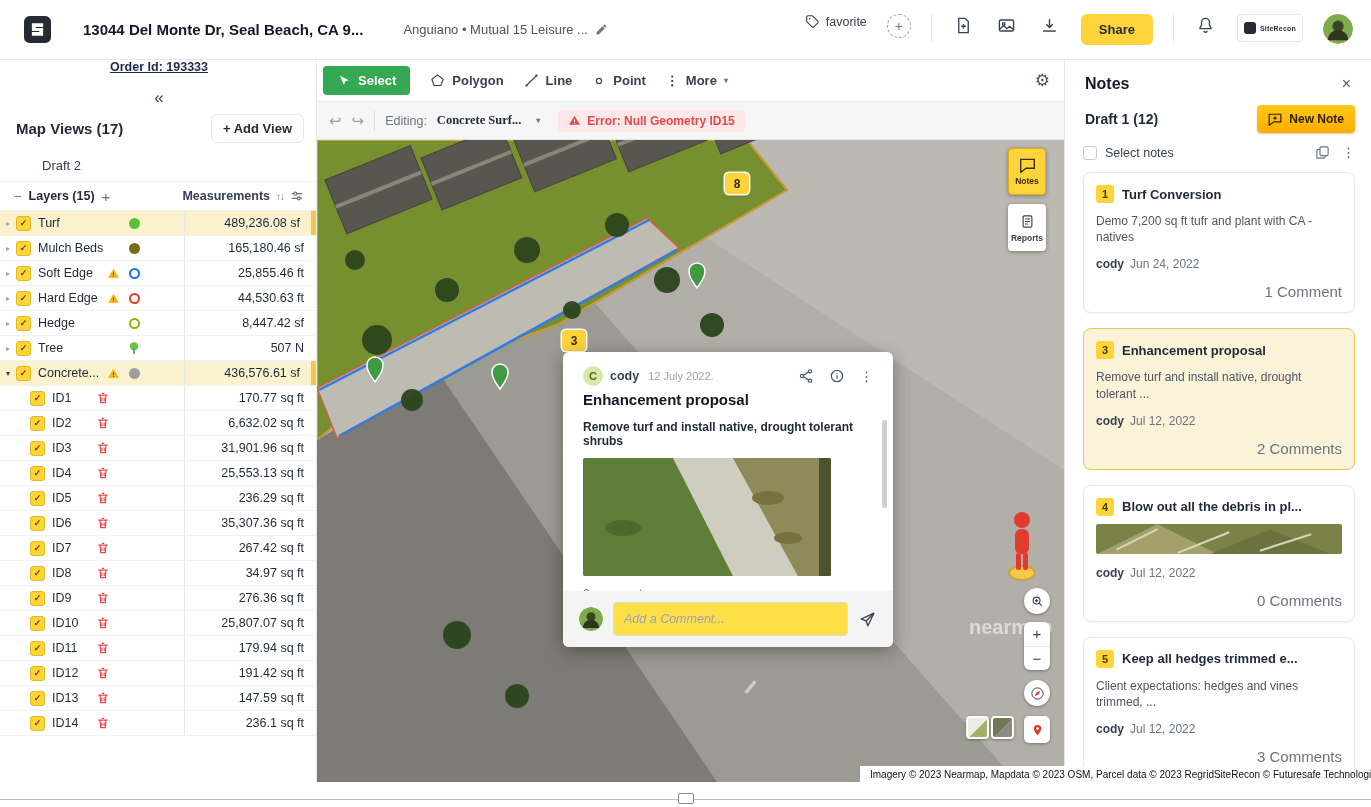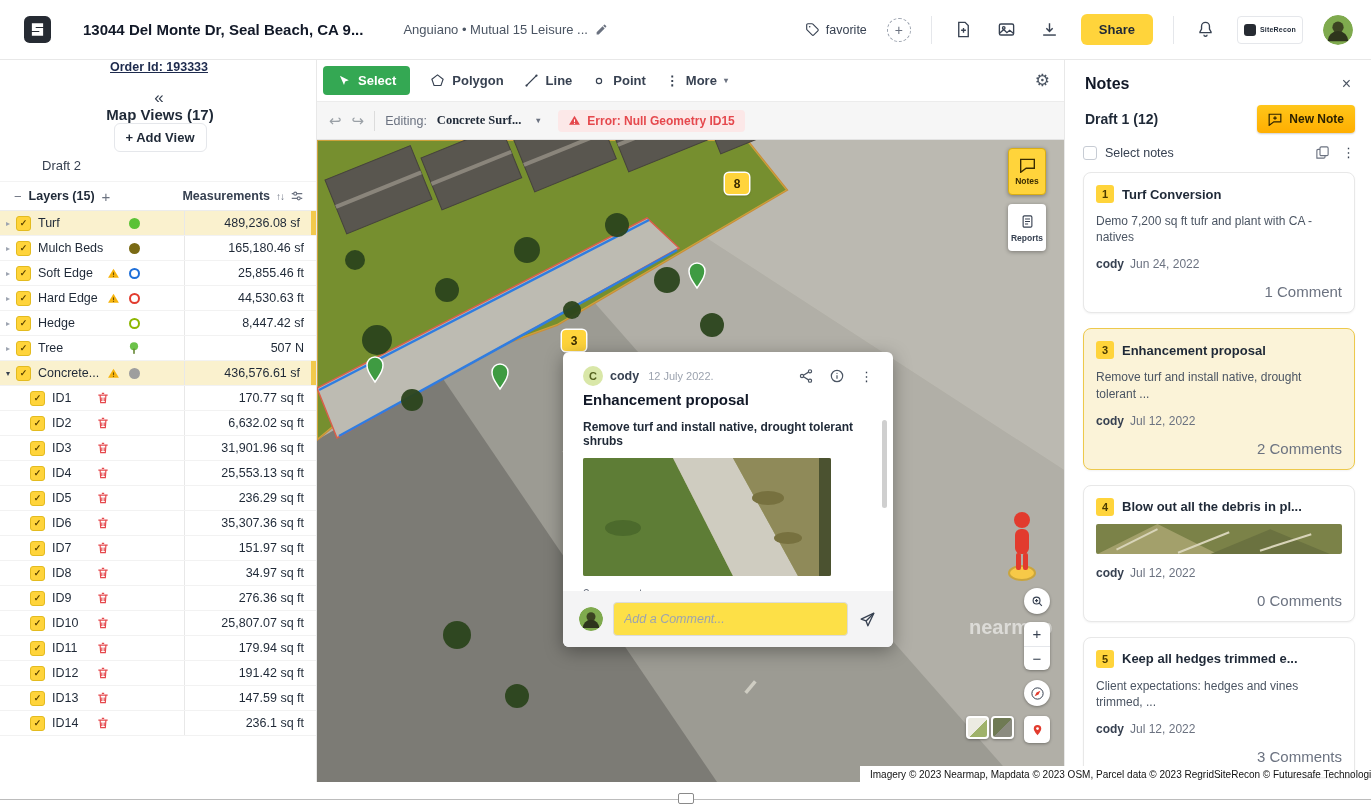--- a/index.html
+++ b/index.html
@@ -9,42 +9,42 @@
   svg { display:block; }
 
   
   .topbar { position:absolute; left:0; top:0; width:1371px; height:60px; background:#fff;
             border-bottom:1px solid #e8e8e8; display:flex; align-items:center;
             justify-content:space-between; padding:0 18px 0 24px; z-index:40; }
   .tb-left { display:flex; align-items:center; gap:32px; min-width:0; }
   .logo { width:27px; height:27px; flex:none; cursor:pointer; }
   .tb-title { font-size:15px; font-weight:700; color:#111827; white-space:nowrap; }
   .tb-sub { display:flex; align-items:center; gap:7px; font-size:13px; color:#4b5563; margin-left:8px; white-space:nowrap; }
-  .tb-right { display:flex; align-items:center; gap:20px; }
+  .tb-right { display:flex; align-items:flex-start; gap:20px; }
   .fav-btn { display:flex; align-items:center; gap:6px; background:none; border:none; font-family:inherit;
              font-size:12.5px; color:#374151; cursor:pointer; }
   .addtag-btn { width:24px; height:24px; border-radius:50%; border:1.4px dashed #9ca3af; background:#fff;
                 color:#6b7280; font-size:14px; line-height:1; cursor:pointer; }
   .vdiv { width:1px; height:28px; background:#e5e7eb; }
   .icon-btn { background:none; border:none; cursor:pointer; padding:2px; color:#374151; }
   .share-btn { background:#FFD43B; color:#1f2937; border:none; border-radius:6px; padding:8px 18px;
                font-family:inherit; font-size:13px; font-weight:700; cursor:pointer; }
   .ws-badge { height:28px; min-width:58px; border:1px solid #e5e7eb; border-radius:4px; display:flex;
               align-items:center; gap:4px; padding:0 6px; cursor:pointer; background:#fff; }
   .ws-badge .mini { width:12px; height:12px; background:#262b33; border-radius:3px; flex:none; }
   .ws-badge span { font-size:7px; font-weight:700; color:#1f2937; letter-spacing:.2px; }
   .avatar { width:30px; height:30px; border-radius:50%; overflow:hidden; flex:none; cursor:pointer; }
 
   
   .sidebar { position:absolute; left:0; top:60px; width:317px; bottom:25px; background:#fff;
              border-right:1px solid #e8e8e8; overflow:hidden; z-index:10; }
   .order-row { height:46px; display:flex; align-items:center; justify-content:space-between; padding:0 14px 0 16px;flex-direction:column; }
   .order-link { font-size:12.5px; font-weight:700; color:#1d2a4d; text-decoration:underline; cursor:pointer; }
   .collapse-ic { font-size:17px; color:#374151; cursor:pointer; line-height:1; }
-  .views-row { height:44px; display:flex; align-items:center; justify-content:space-between; padding:0 12px 0 16px;flex-direction:column; }
+  .views-row { height:44px; display:flex; align-items:center; justify-content:space-between; padding:0 12px 0 16px; }
   .views-label { font-size:15px; font-weight:600; color:#1f2937; }
   .addview-btn { background:#fff; border:1px solid #e5e7eb; border-radius:6px; padding:6px 11px;
                  font-family:inherit; font-size:13px; font-weight:600; color:#1f2937; cursor:pointer; }
   .view-item { height:31px; display:flex; align-items:center; gap:8px; padding-left:22px; font-size:13px;
                color:#374151; cursor:pointer; }
   .view-item.selected { background:#FBF3D4; }
   .vcheck { width:12px; color:#374151; font-size:11px; }
   .vcheck.on::after { content:"✓"; }
 
   .layers-header { height:30px; display:flex; align-items:center; gap:7px; padding:0 8px 0 14px;
@@ -468,21 +468,21 @@
       </div>
     <div class="sub-row">
         <span class="cb"></span>
         <span class="sname">ID7</span>
         <span class="trash">
           <svg viewBox="0 0 24 24" fill="none" stroke="#e5484d" stroke-width="2">
             <path d="M4 7h16M10 4h4M7 7l1 13h8l1-13M10 11v6M14 11v6"></path>
           </svg>
         </span>
         <span class="spacer"></span>
-        <span class="lval">151.97 sq ft</span>
+        <span class="lval">267.42 sq ft</span>
       </div>
     <div class="sub-row">
         <span class="cb"></span>
         <span class="sname">ID8</span>
         <span class="trash">
           <svg viewBox="0 0 24 24" fill="none" stroke="#e5484d" stroke-width="2">
             <path d="M4 7h16M10 4h4M7 7l1 13h8l1-13M10 11v6M14 11v6"></path>
           </svg>
         </span>
         <span class="spacer"></span>

